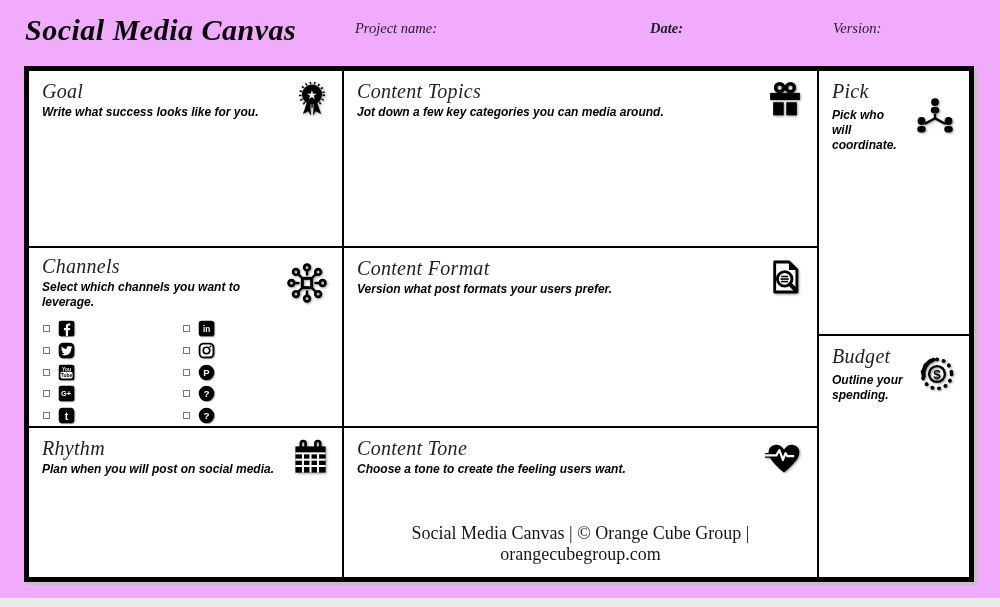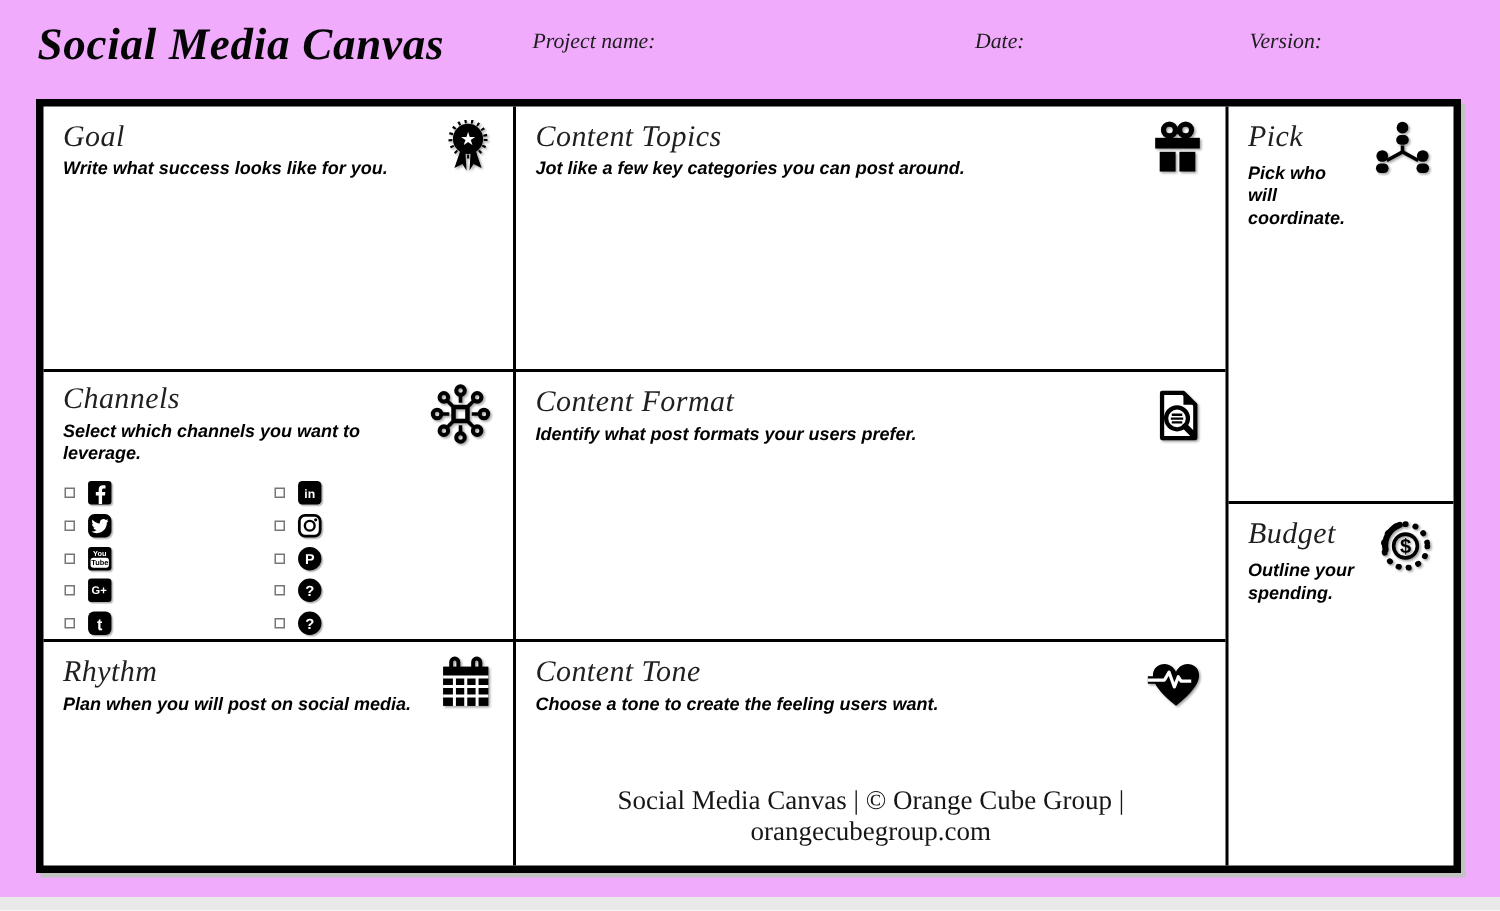--- a/index.html
+++ b/index.html
@@ -9,21 +9,21 @@
     font-family:"Liberation Sans", sans-serif; color:#000; overflow:hidden;
   }
   
   .page-title {
     position:absolute; left:25px; top:13px;
     font-family:"Liberation Serif", serif; font-style:italic; font-weight:bold;
     font-size:30px; letter-spacing:.5px; color:#050505;
   }
   .hfield { position:absolute; top:20px; font-family:"Liberation Serif", serif;
     font-style:italic; font-size:14.5px; color:#1d1d1d; }
-  .hf-project { left:355px; } .hf-date { left:650px; } .hf-version { left:833px; }
+  .hf-project { left:355px; } .hf-date { left:650px;font-weight:bold; } .hf-version { left:833px; }
 
   
   .canvas {
     position:absolute; left:24px; top:66px; width:950px; height:516px;
     border:5px solid #000; display:flex; background:#fff;
     box-shadow:3px 3px 0 #c2c2c2;
   }
   .col { display:flex; flex-direction:column; height:100%; }
   .col-left  { width:315px; border-right:2px solid #000; }
   .col-mid   { width:475px; border-right:2px solid #000; }
@@ -32,21 +32,21 @@
   .cell { position:relative; padding:9px 13px; }
   .cell-goal    { height:177px; border-bottom:2px solid #000; }
   .cell-channels{ height:180px; border-bottom:2px solid #000; padding-top:7px; }
   .cell-rhythm  { flex:1; }
   .cell-topics  { height:177px; border-bottom:2px solid #000; }
   .cell-format  { height:180px; border-bottom:2px solid #000; }
   .cell-tone    { flex:1; display:flex; flex-direction:column; }
   .cell-team    { height:265px; border-bottom:2px solid #000; }
   .cell-budget  { flex:1;border-radius:31px; }
 
-  .cell-head { display:flex; justify-content:space-between; align-items:flex-start; }
+  .cell-head { display:flex; justify-content:space-between; align-items:center; }
   .cell-title {
     font-family:"Liberation Serif", serif; font-style:italic;
     font-size:20px; color:#1f1f1f; line-height:1.15; letter-spacing:.3px;
   }
   .cell-sub {
     font-style:italic; font-weight:bold; font-size:12px; color:#000;
     margin-top:2px; line-height:1.25;
   }
   .narrow .cell-sub { max-width:92px; margin-top:5px; }
   .cicon { flex:0 0 auto; margin-left:8px;
@@ -259,40 +259,40 @@
         </div>
       </div>
     </div>
 
     <div class="col col-mid">
 
       <div class="cell cell-topics">
         <div class="cell-head">
           <div>
             <div class="cell-title">Content Topics</div>
-            <div class="cell-sub">Jot like a few key categories you can post around.</div>
+            <div class="cell-sub">Jot down a few key categories you can media around.</div>
           </div>
           <span class="cicon">
             <svg width="38" height="38" viewBox="0 0 24 24">
               <circle cx="8.6" cy="4.2" r="2.5" fill="none" stroke="#000" stroke-width="2.2"></circle>
               <circle cx="15.4" cy="4.2" r="2.5" fill="none" stroke="#000" stroke-width="2.2"></circle>
               <rect x="10.8" y="3.4" width="2.4" height="2.6" fill="#000"></rect>
               <rect x="2.6" y="7.5" width="18.8" height="4.5" fill="#000"></rect>
               <rect x="4.5" y="13.4" width="6.7" height="8.3" fill="#000"></rect>
               <rect x="12.8" y="13.4" width="6.7" height="8.3" fill="#000"></rect>
             </svg>
           </span>
         </div>
       </div>
 
       <div class="cell cell-format">
         <div class="cell-head">
           <div>
             <div class="cell-title">Content Format</div>
-            <div class="cell-sub">Identify what post formats your users prefer.</div>
+            <div class="cell-sub">Version what post formats your users prefer.</div>
           </div>
           <span class="cicon">
             <svg width="38" height="40" viewBox="0 0 24 24">
               <path d="M5.5 2.5 H14.5 L19.5 7.5 V21.5 H5.5 Z" fill="#fff" stroke="#000" stroke-width="1.8" stroke-linejoin="round"></path>
               <path d="M14.5 2.5 V7.5 H19.5 Z" fill="#000"></path>
               <circle cx="11.8" cy="13.2" r="4.6" fill="#fff" stroke="#000" stroke-width="1.8"></circle>
               <g stroke="#000" stroke-width="1">
                 <line x1="9.6" y1="11.7" x2="14" y2="11.7"></line>
                 <line x1="9.2" y1="13.3" x2="14.4" y2="13.3"></line>
                 <line x1="9.6" y1="14.9" x2="14" y2="14.9"></line>

